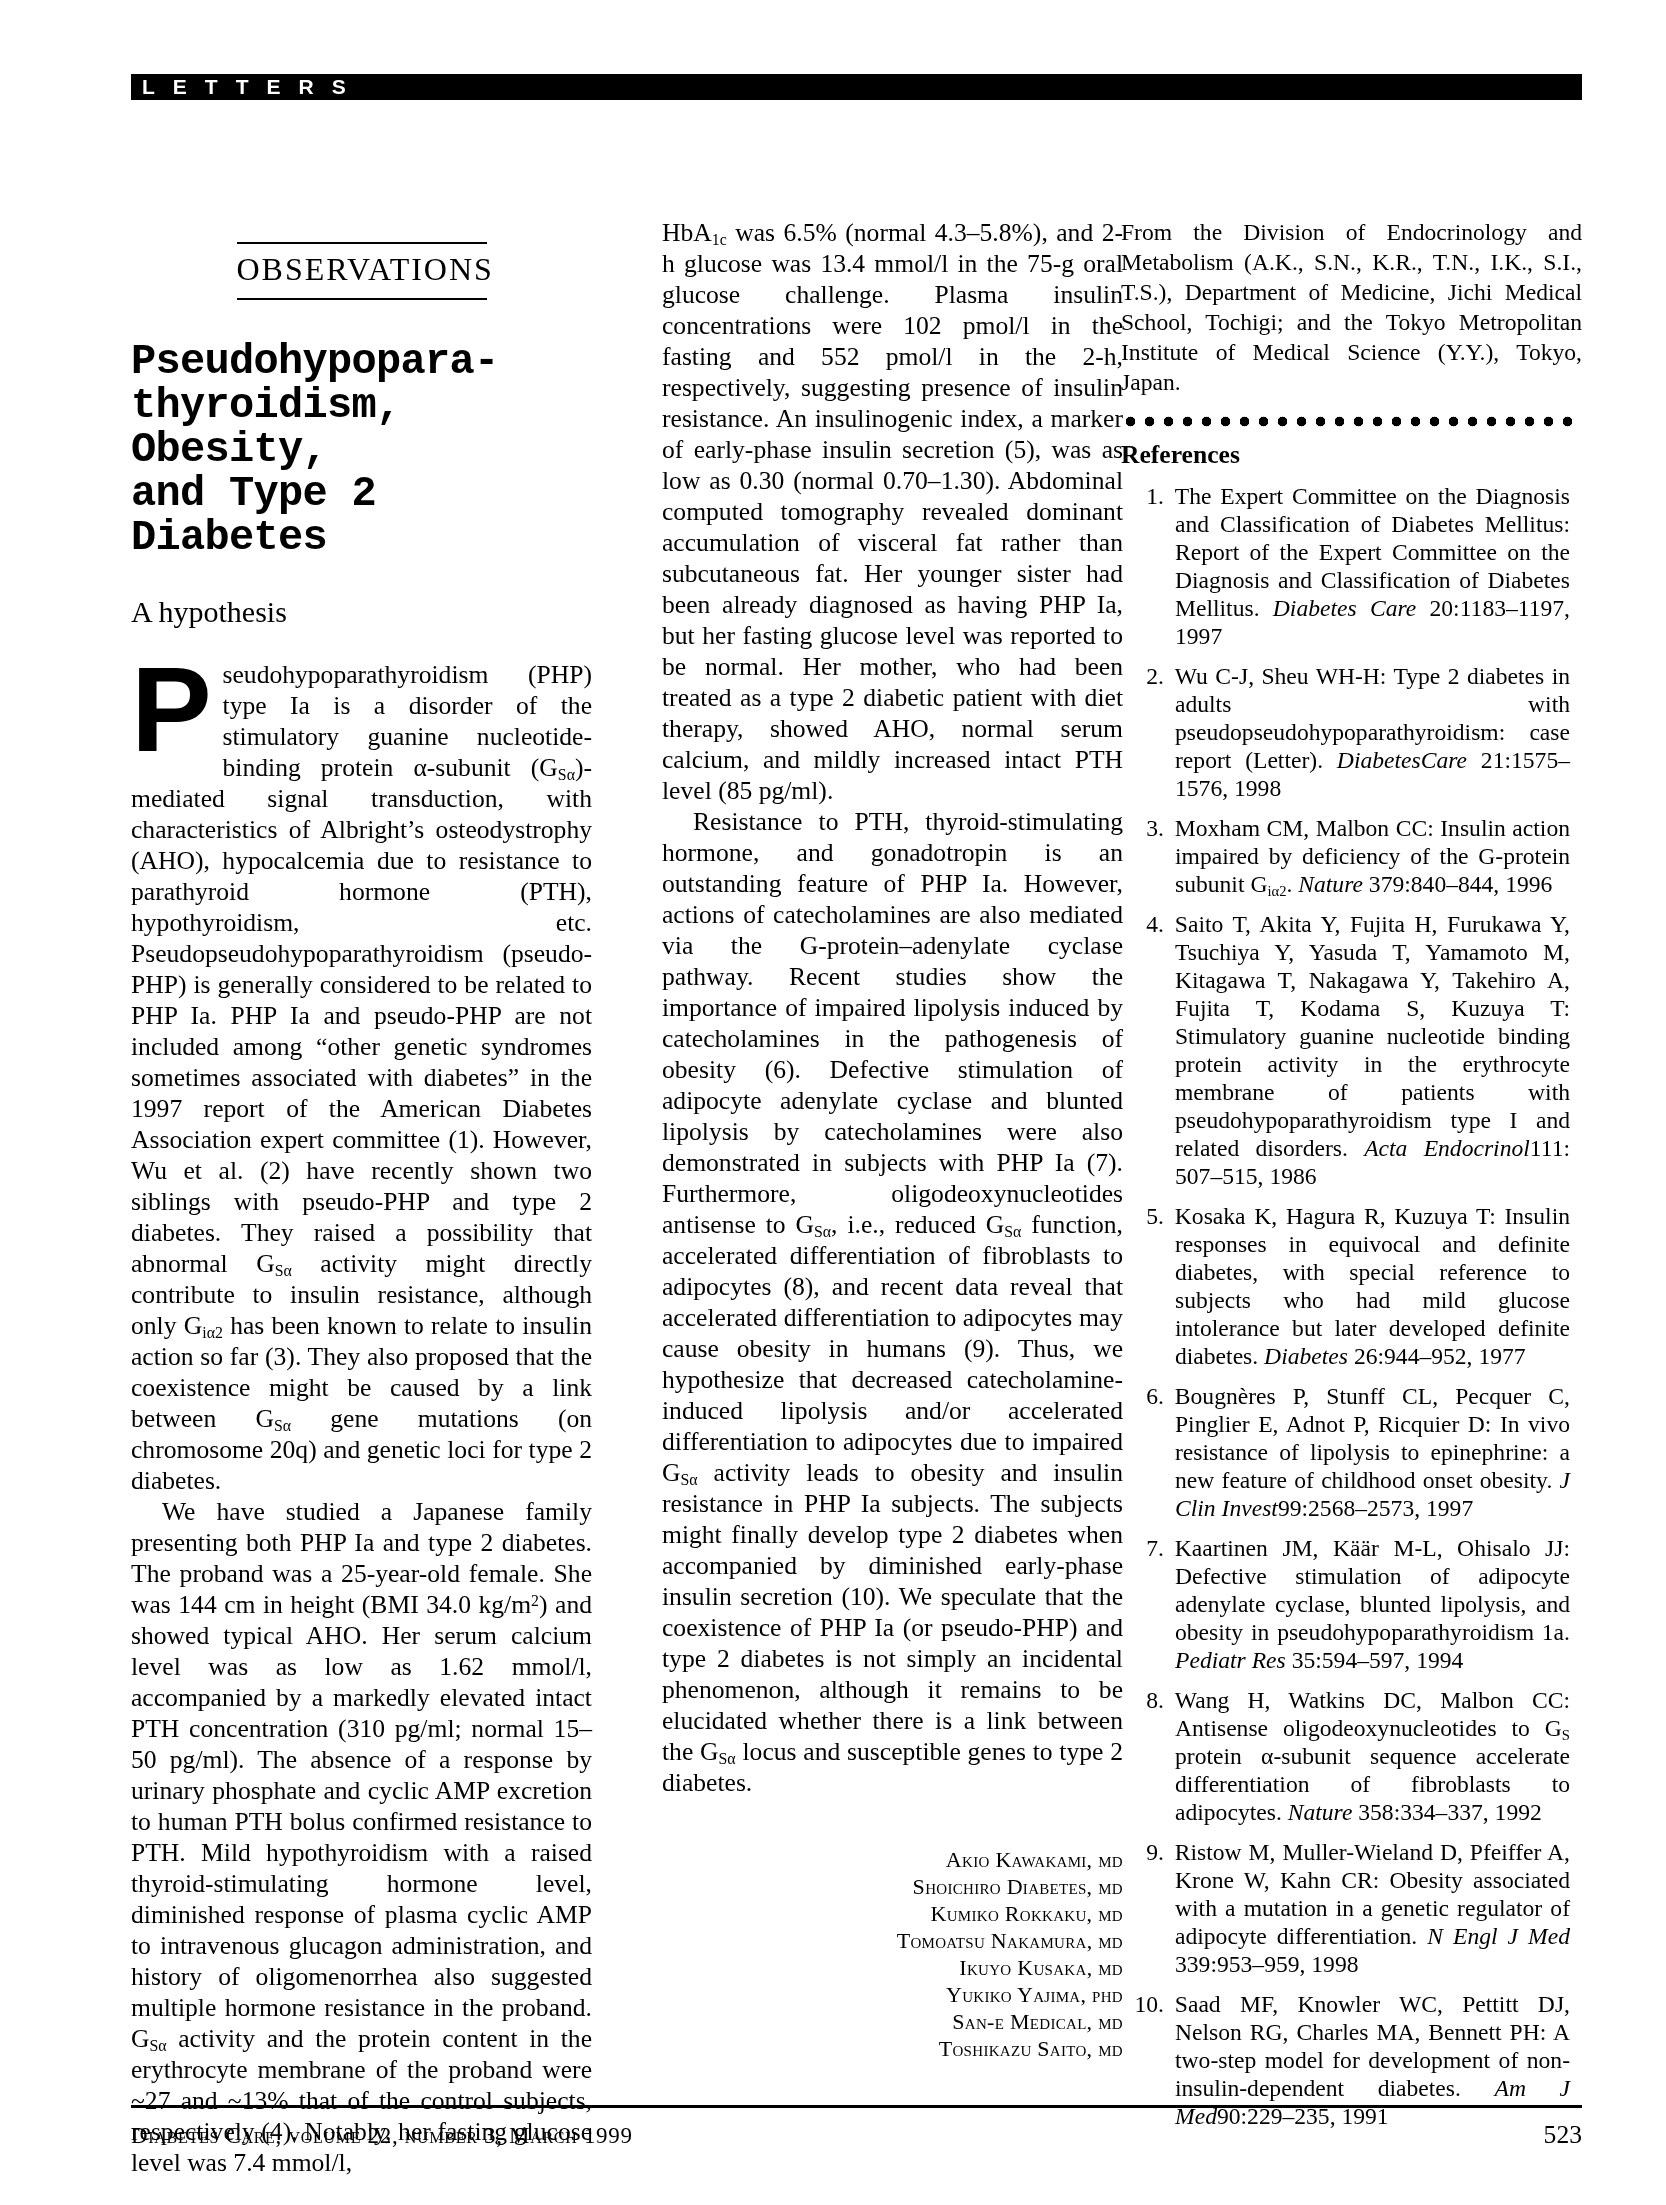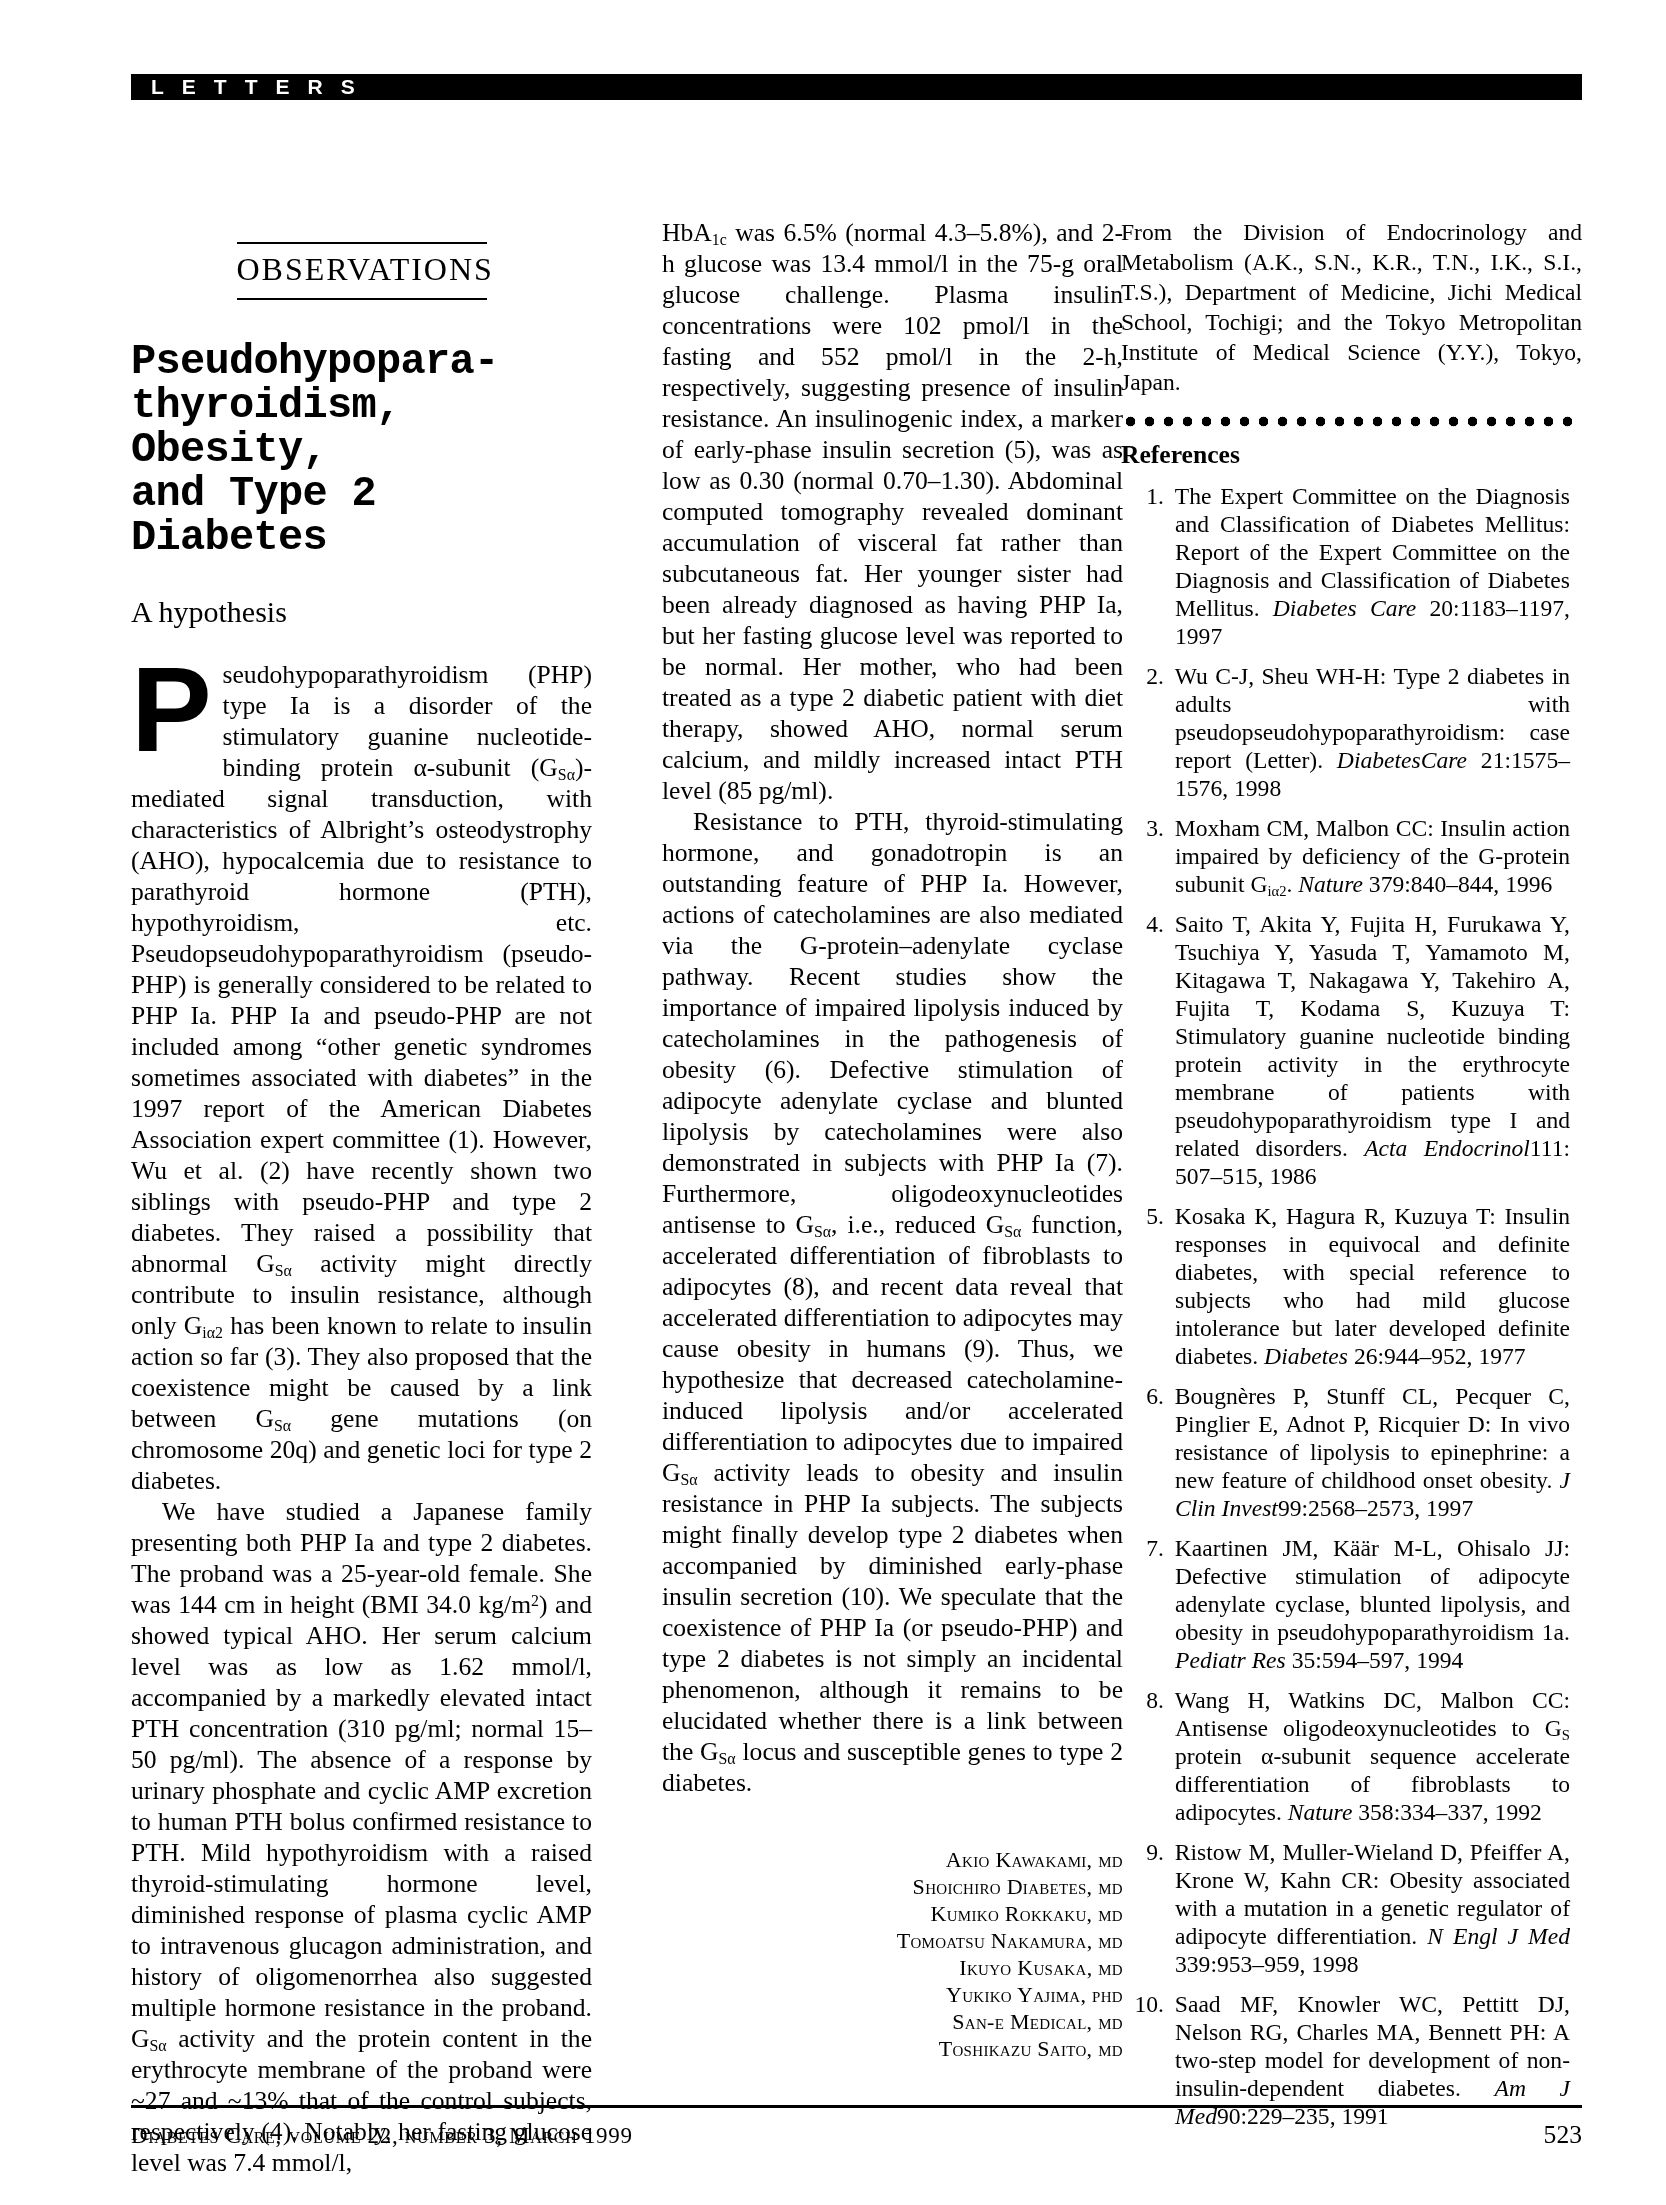--- a/index.html
+++ b/index.html
@@ -7,21 +7,21 @@
     position:relative; width:1667px; height:2205px; background:#ffffff;
     font-family:"Liberation Serif", serif; color:#000;
     overflow:hidden;
   }
   
   .letters-bar {
     position:absolute; left:131px; top:74px; width:1451px; height:25.6px;
     background:#000; color:#fff;
     font-family:"Liberation Sans", sans-serif; font-weight:700;
     font-size:21px; line-height:26px; letter-spacing:18px;
-    padding-left:20px; box-sizing:border-box;
+    padding-left:11px; box-sizing:border-box;
   }
   
   .col { position:absolute; width:461px; top:217px; }
   .col1 { left:131px; top:202px;margin-top:40px; }
   .col2 { left:626px;margin-left:36px; }
   .col3 { left:1121px; }
 
   
   .obs-box {
     width:250px; margin:0 auto; text-align:center;

